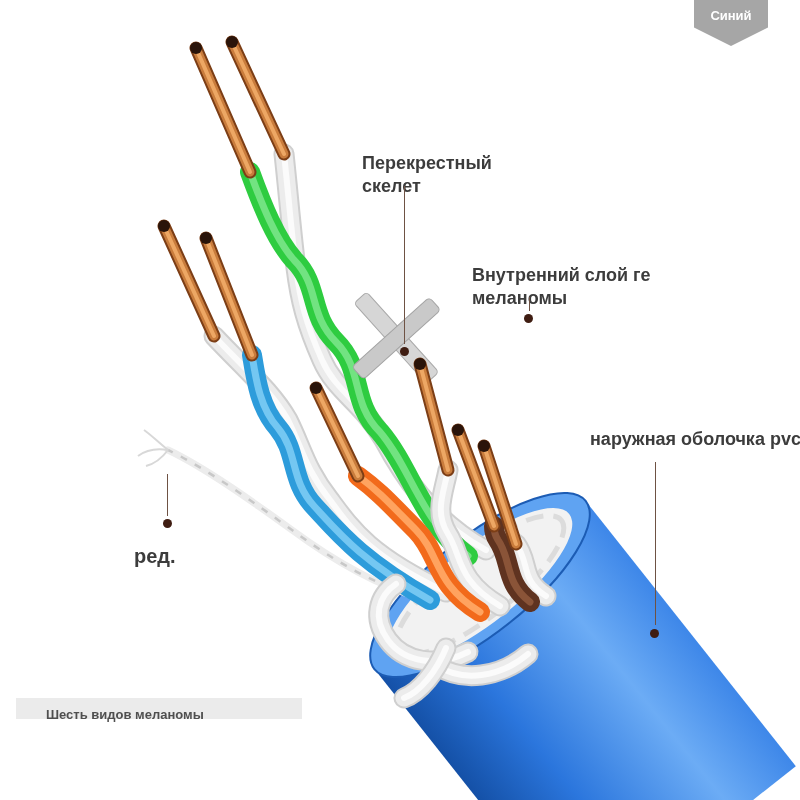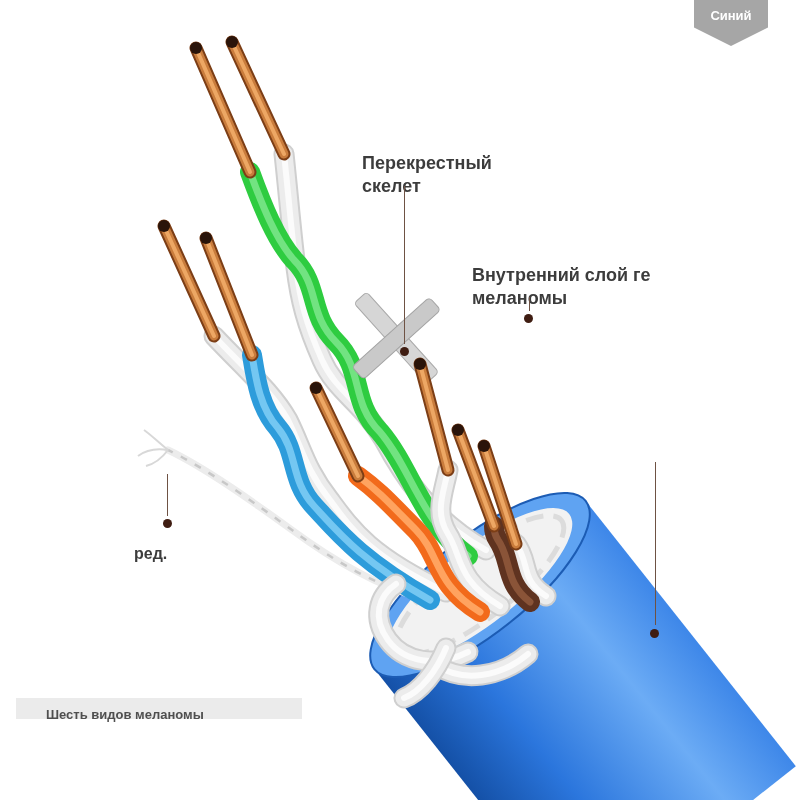--- a/index.html
+++ b/index.html
@@ -18,21 +18,21 @@
   .st-orange{stroke:var(--pair-orange,#f26a1b)}.st-orange-hi{stroke:#ffa35f}
   .st-brown{stroke:var(--pair-brown,#5f3320)}.st-brown-hi{stroke:#8a5438}
   .cu-dark{stroke:#7c3e16}.cu-mid{stroke:var(--copper,#c97c3c)}.cu-hi{stroke:#eda764}
 
   
   .callout{position:absolute;font-size:18px;font-weight:600;color:#3c3c3c;
            line-height:1.3;white-space:nowrap;}
   .callout-line{position:absolute;width:1px;background:#6e5244;}
   .callout-dot{position:absolute;width:9px;height:9px;border-radius:50%;
                background:var(--dot-brown,#3f1d12);}
-  .rip-label{position:absolute;font-size:16px;font-weight:600;color:#3c3c3c;}
+  .rip-label{position:absolute;font-size:20px;font-weight:600;color:#3c3c3c;}
 
   
   .ribbon{position:absolute;left:694px;top:0;width:74px;height:46px;
           background:var(--ribbon-gray,#a6a6a6);
           clip-path:polygon(0 0,100% 0,100% 60%,50% 100%,0 60%);
           color:#fff;font-size:13px;font-weight:600;text-align:center;
           padding-top:8px;box-sizing:border-box;}
 
   
   .gray-note{position:absolute;left:16px;top:698px;width:286px;height:21px;
@@ -184,20 +184,21 @@
   <div class="callout-dot" style="left:400px;top:347px"></div>
 
   <div class="callout" style="left:472px;top:264px">
     <div>Внутренний слой ге</div>
     <div>меланомы</div>
   </div>
   <div class="callout-line" style="left:529px;top:297px;height:14px"></div>
   <div class="callout-dot" style="left:524px;top:314px"></div>
 
   <div class="callout" style="left:590px;top:428px">
+    <div>наружная оболочка pvc</div>
   </div>
   <div class="callout-line" style="left:655px;top:462px;height:163px"></div>
   <div class="callout-dot" style="left:650px;top:629px"></div>
 
   <div class="callout-line" style="left:167px;top:474px;height:42px"></div>
   <div class="callout-dot" style="left:163px;top:519px"></div>
   <div class="rip-label" style="left:134px;top:545px">ред.</div>
 
   <div class="gray-note">Шесть видов меланомы</div>
 

